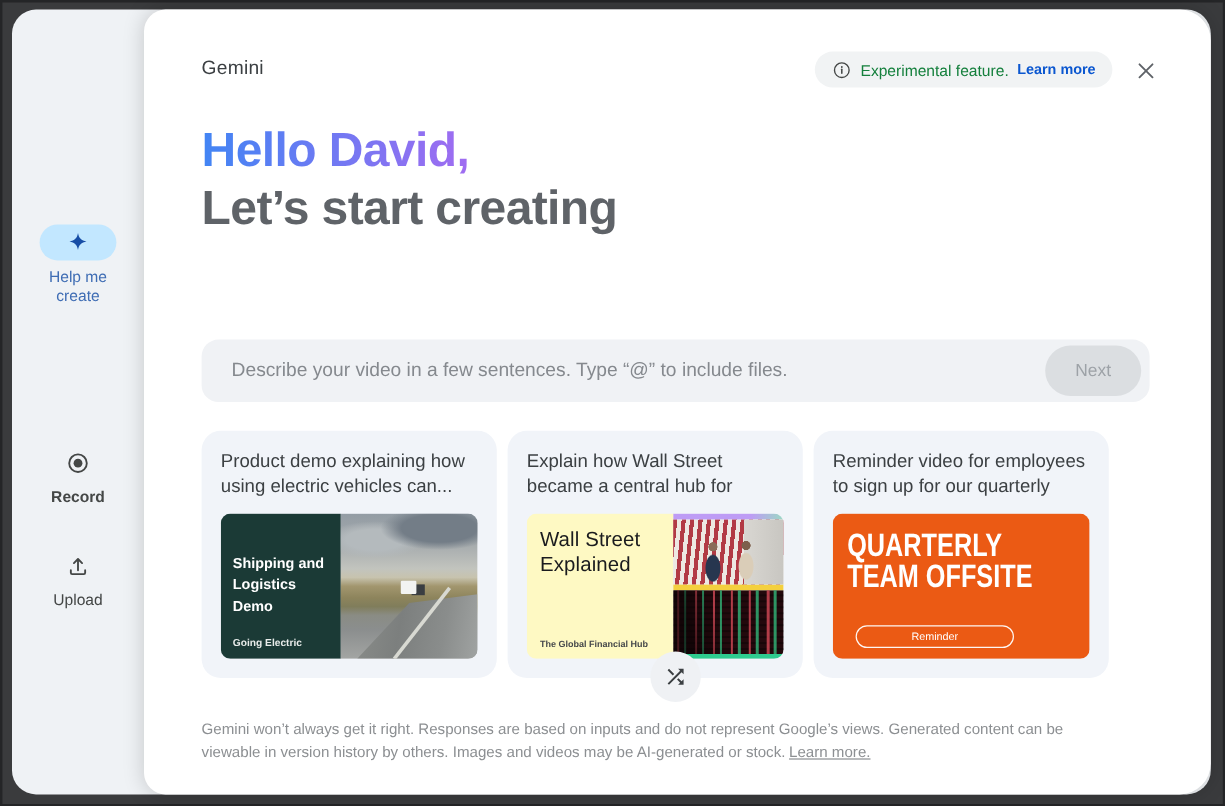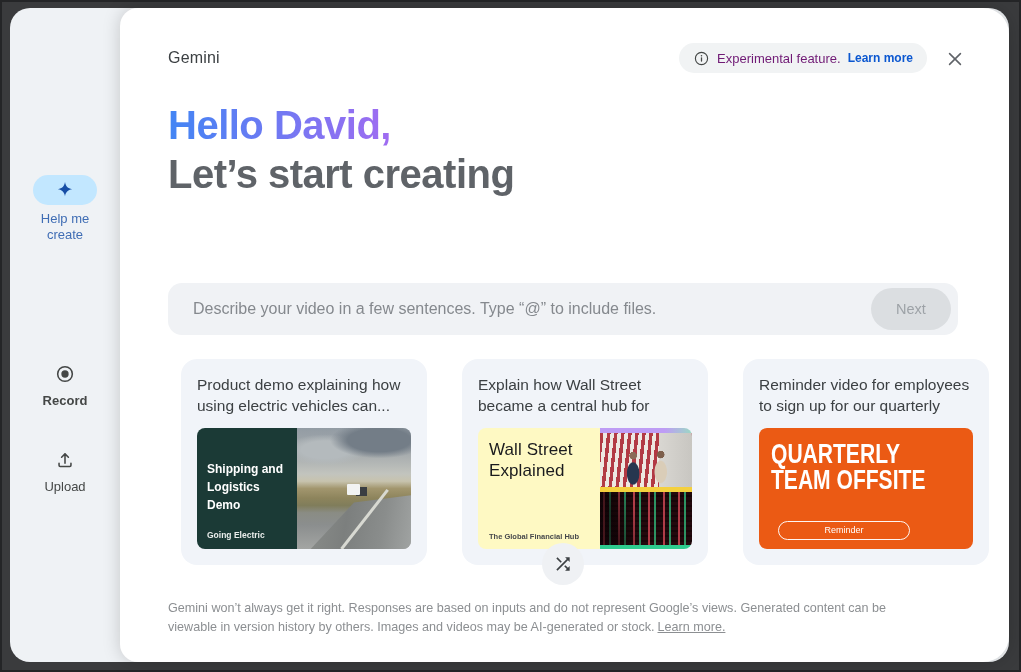--- a/index.html
+++ b/index.html
@@ -13,53 +13,53 @@
   html,body{width:1021px;height:672px;}
   body{
     font-family:"Liberation Sans",sans-serif;
     background:#3A3B3D; position:relative; overflow:hidden;
     box-shadow:inset 0 0 0 2px #242527;
   }
   
   .app{position:absolute;left:10px;top:8px;width:999px;height:654px;
     background:#EFF2F5;border-radius:20px;}
   
-  .sidebar{position:absolute;left:10px;top:0;width:88px;height:654px;}
+  .sidebar{position:absolute;left:10px;top:12px;width:88px;height:654px;}
   .side-item{position:absolute;width:110px;text-align:center;cursor:pointer;}
   .side-pill{width:64px;height:30px;border-radius:16px;background:var(--selected-pill);
     margin:0 auto;display:flex;align-items:center;justify-content:center;}
   .side-label{margin-top:6px;font-size:13px;line-height:16px;color:#444746;}
   .side-item.active .side-label{color:#3F6DB4;}
   .side-icon{display:inline-block;margin:0 auto;}
   .nav-help{top:175px;} .nav-templates{top:280px;} .nav-record{top:363px;font-weight:bold;} .nav-upload{top:449px;}
   .nav-templates .side-label,.nav-record .side-label,.nav-upload .side-label{margin-top:4px;}
   
   .modal{position:absolute;left:120px;top:8px;width:889px;height:654px;background:#fff;
     border-radius:18px 26px 26px 18px;box-shadow:0 0 18px rgba(0,0,0,.18);}
   .app-title{position:absolute;left:48px;top:41px;font-size:16px;color:#3C4043;letter-spacing:.2px;}
   .exp-badge{position:absolute;right:82px;top:35px;height:30px;border-radius:16px;
     background:#F1F3F4;display:flex;align-items:center;gap:7px;padding:0 14px;}
-  .exp-text{font-size:13px;color:#701a75;}
+  .exp-text{font-size:13px;color:#15803d;}
   .exp-link{font-size:12px;color:var(--link-blue);font-weight:bold;cursor:pointer;}
   .close-btn{position:absolute;right:42px;top:39px;width:24px;height:24px;cursor:pointer;
     display:flex;align-items:center;justify-content:center;}
   .hero{position:absolute;left:48px;top:93px;font-size:40px;line-height:49px;letter-spacing:-.5px;}
   .hero-line1{background:linear-gradient(90deg,var(--greeting-gradient-start),var(--greeting-gradient-end));
     -webkit-background-clip:text;background-clip:text;color:transparent;display:inline-block;}
   .hero-line2{color:#5F6368;}
   
   .prompt-bar{position:absolute;left:48px;top:275px;width:790px;height:52px;background:#F0F2F5;
     border-radius:14px;display:flex;align-items:center;}
   .prompt-input{flex:1;height:100%;border:none;outline:none;background:transparent;
     font-family:"Liberation Sans",sans-serif;font-size:16px;color:#3C4043;padding:0 100px 0 25px;}
   .prompt-input::placeholder{color:#85898E;}
   .next-btn{position:absolute;right:7px;top:5px;width:80px;height:42px;border:none;border-radius:21px;
     background:#DBDEE1;color:#9DA2A7;font-size:14.5px;font-family:"Liberation Sans",sans-serif;cursor:pointer;}
   
-  .cards{position:absolute;left:48px;top:351px;display:flex;gap:35px;margin-left:13px;}
+  .cards{position:absolute;left:48px;top:351px;display:flex;gap:9px;}
   .card{width:246px;height:206px;background:var(--card-bg);border-radius:16px;padding:15px 16px;cursor:pointer;}
   .card-prompt{font-size:15.5px;line-height:21px;color:#3C4043;height:42px;overflow:hidden;}
   .thumb{margin-top:12px;width:214px;height:121px;border-radius:8px;overflow:hidden;display:flex;position:relative;}
   
   .t1-left{width:100px;background:var(--thumb1-teal);position:relative;padding:10px;flex:none;}
   .t1-title{margin-top:22px;color:#fff;font-weight:bold;font-size:12px;line-height:18px;}
   .t1-sub{position:absolute;left:10px;bottom:9px;color:#E8ECEA;font-weight:bold;font-size:8.5px;}
   .t1-right{flex:1;position:relative;
     background:
       radial-gradient(ellipse 70px 26px at 72% 10%, #737D87 0 45%, transparent 70%),

